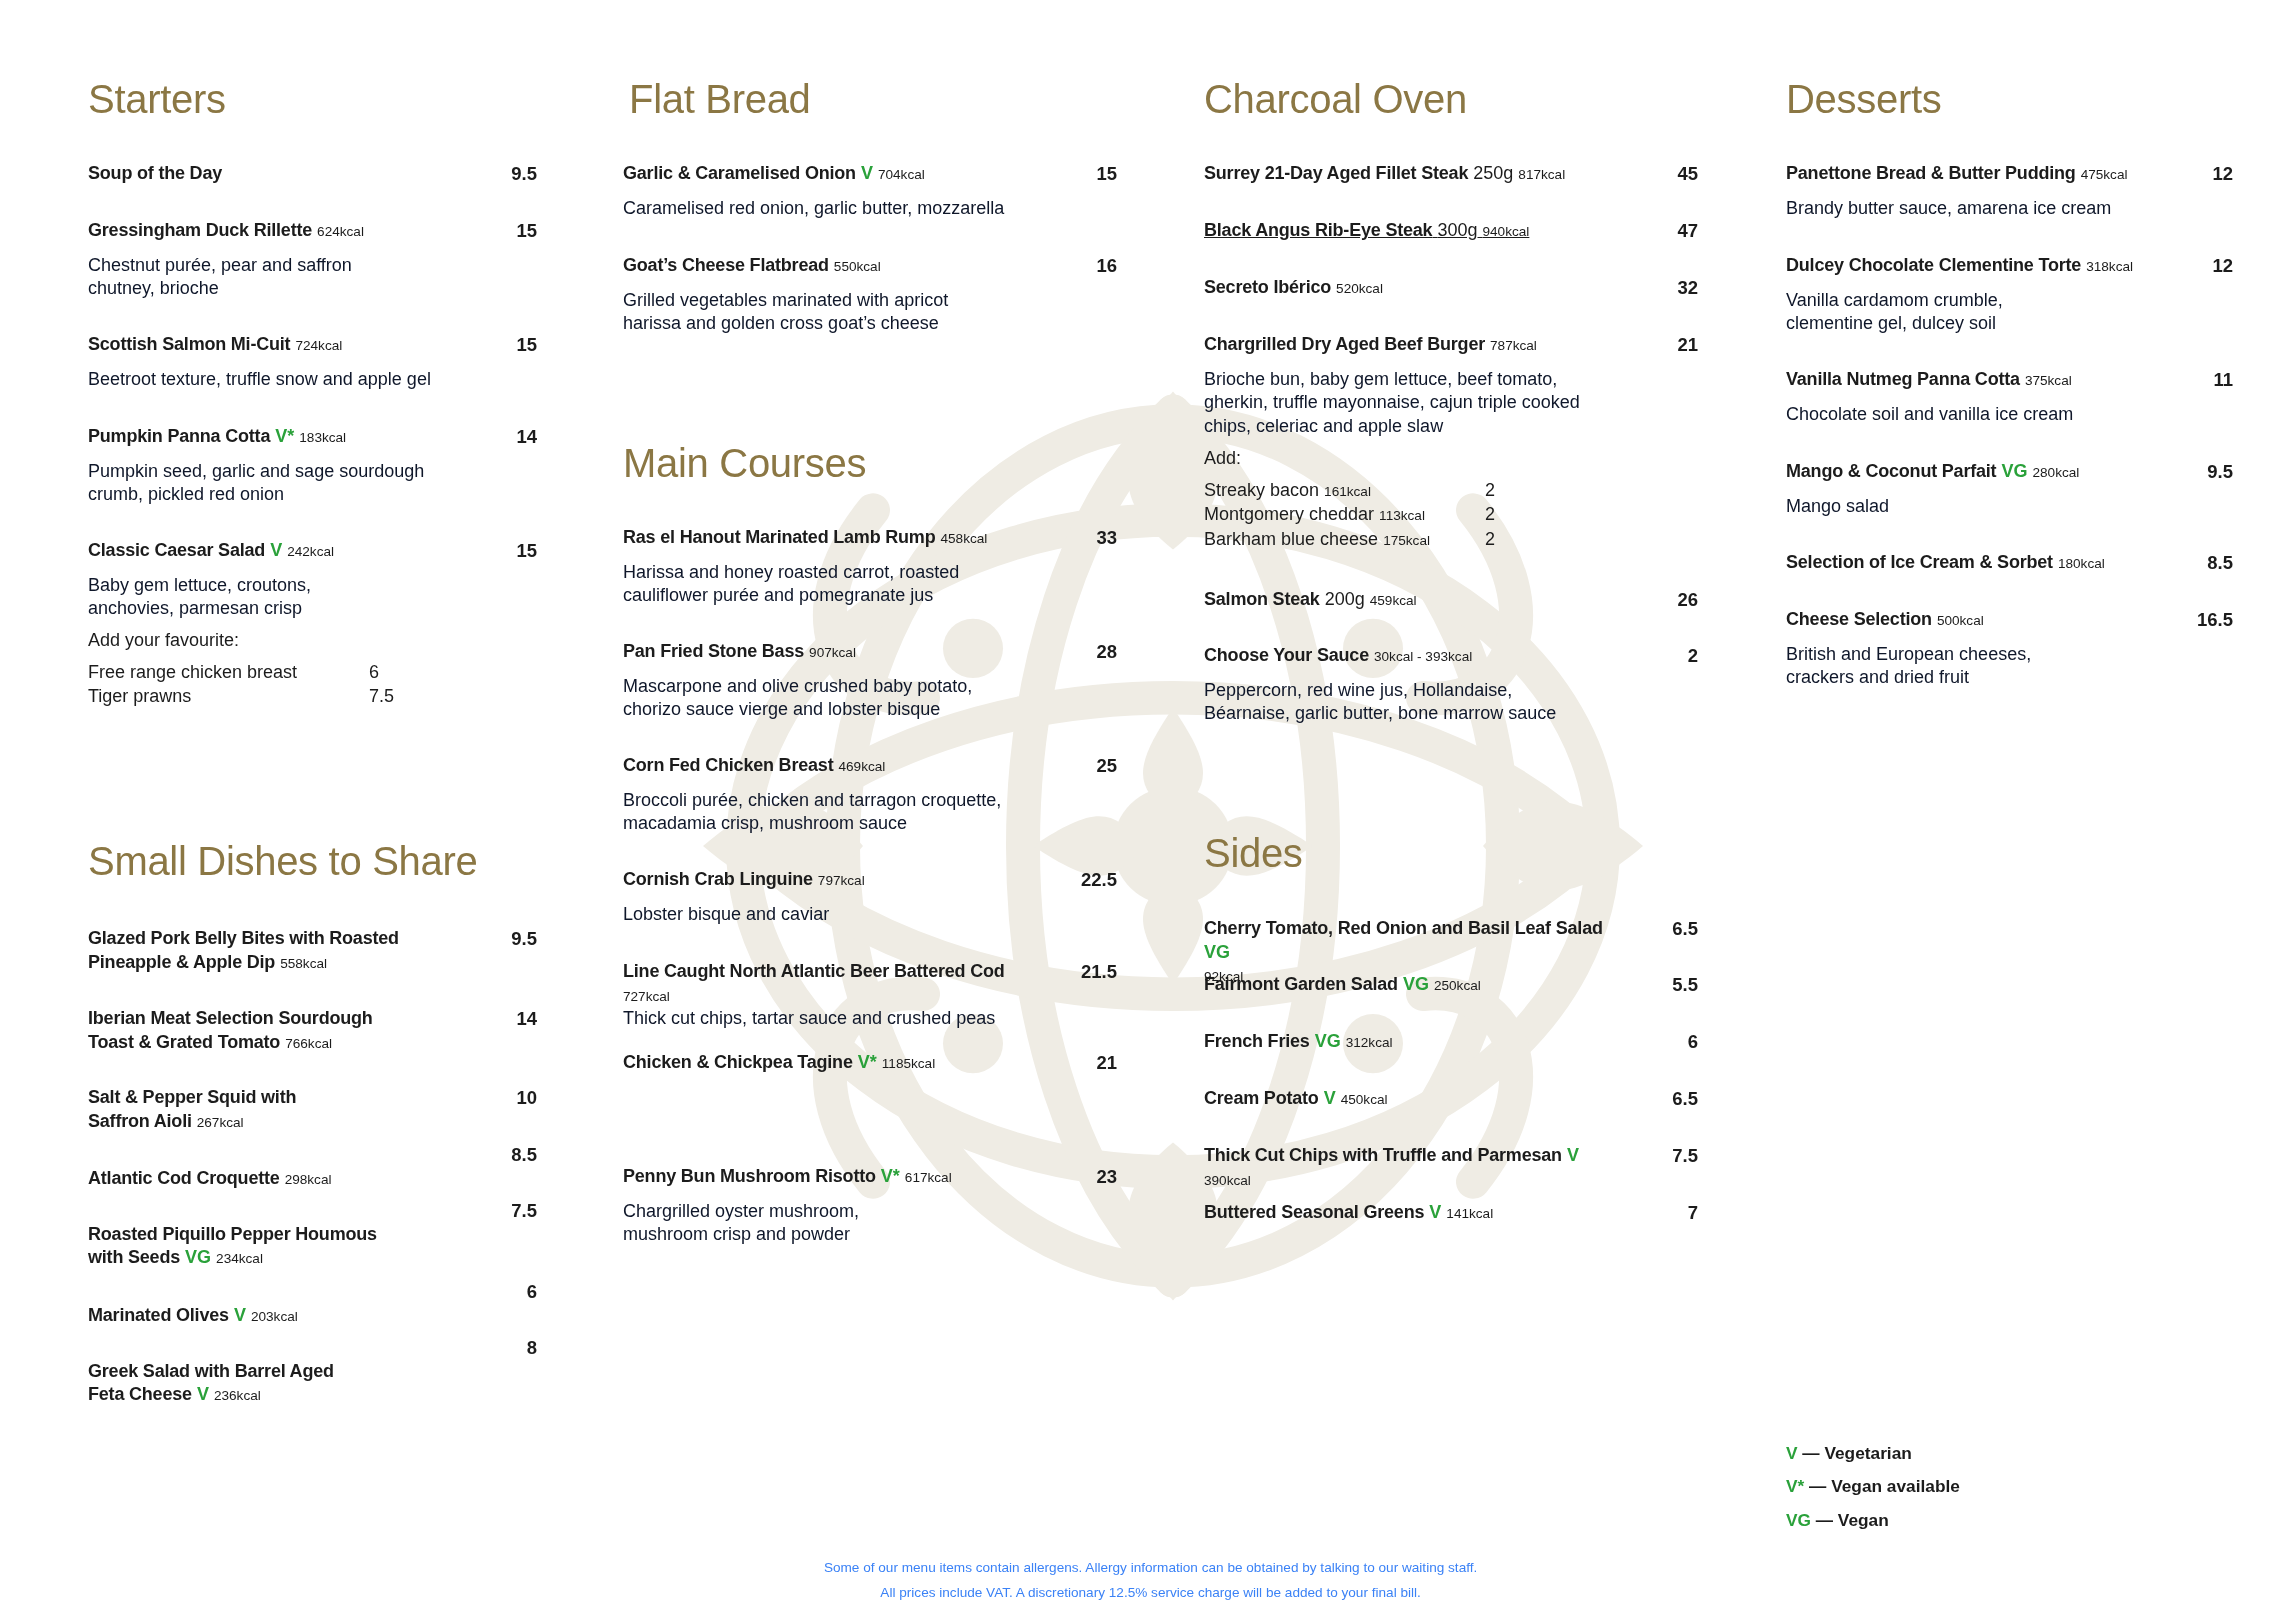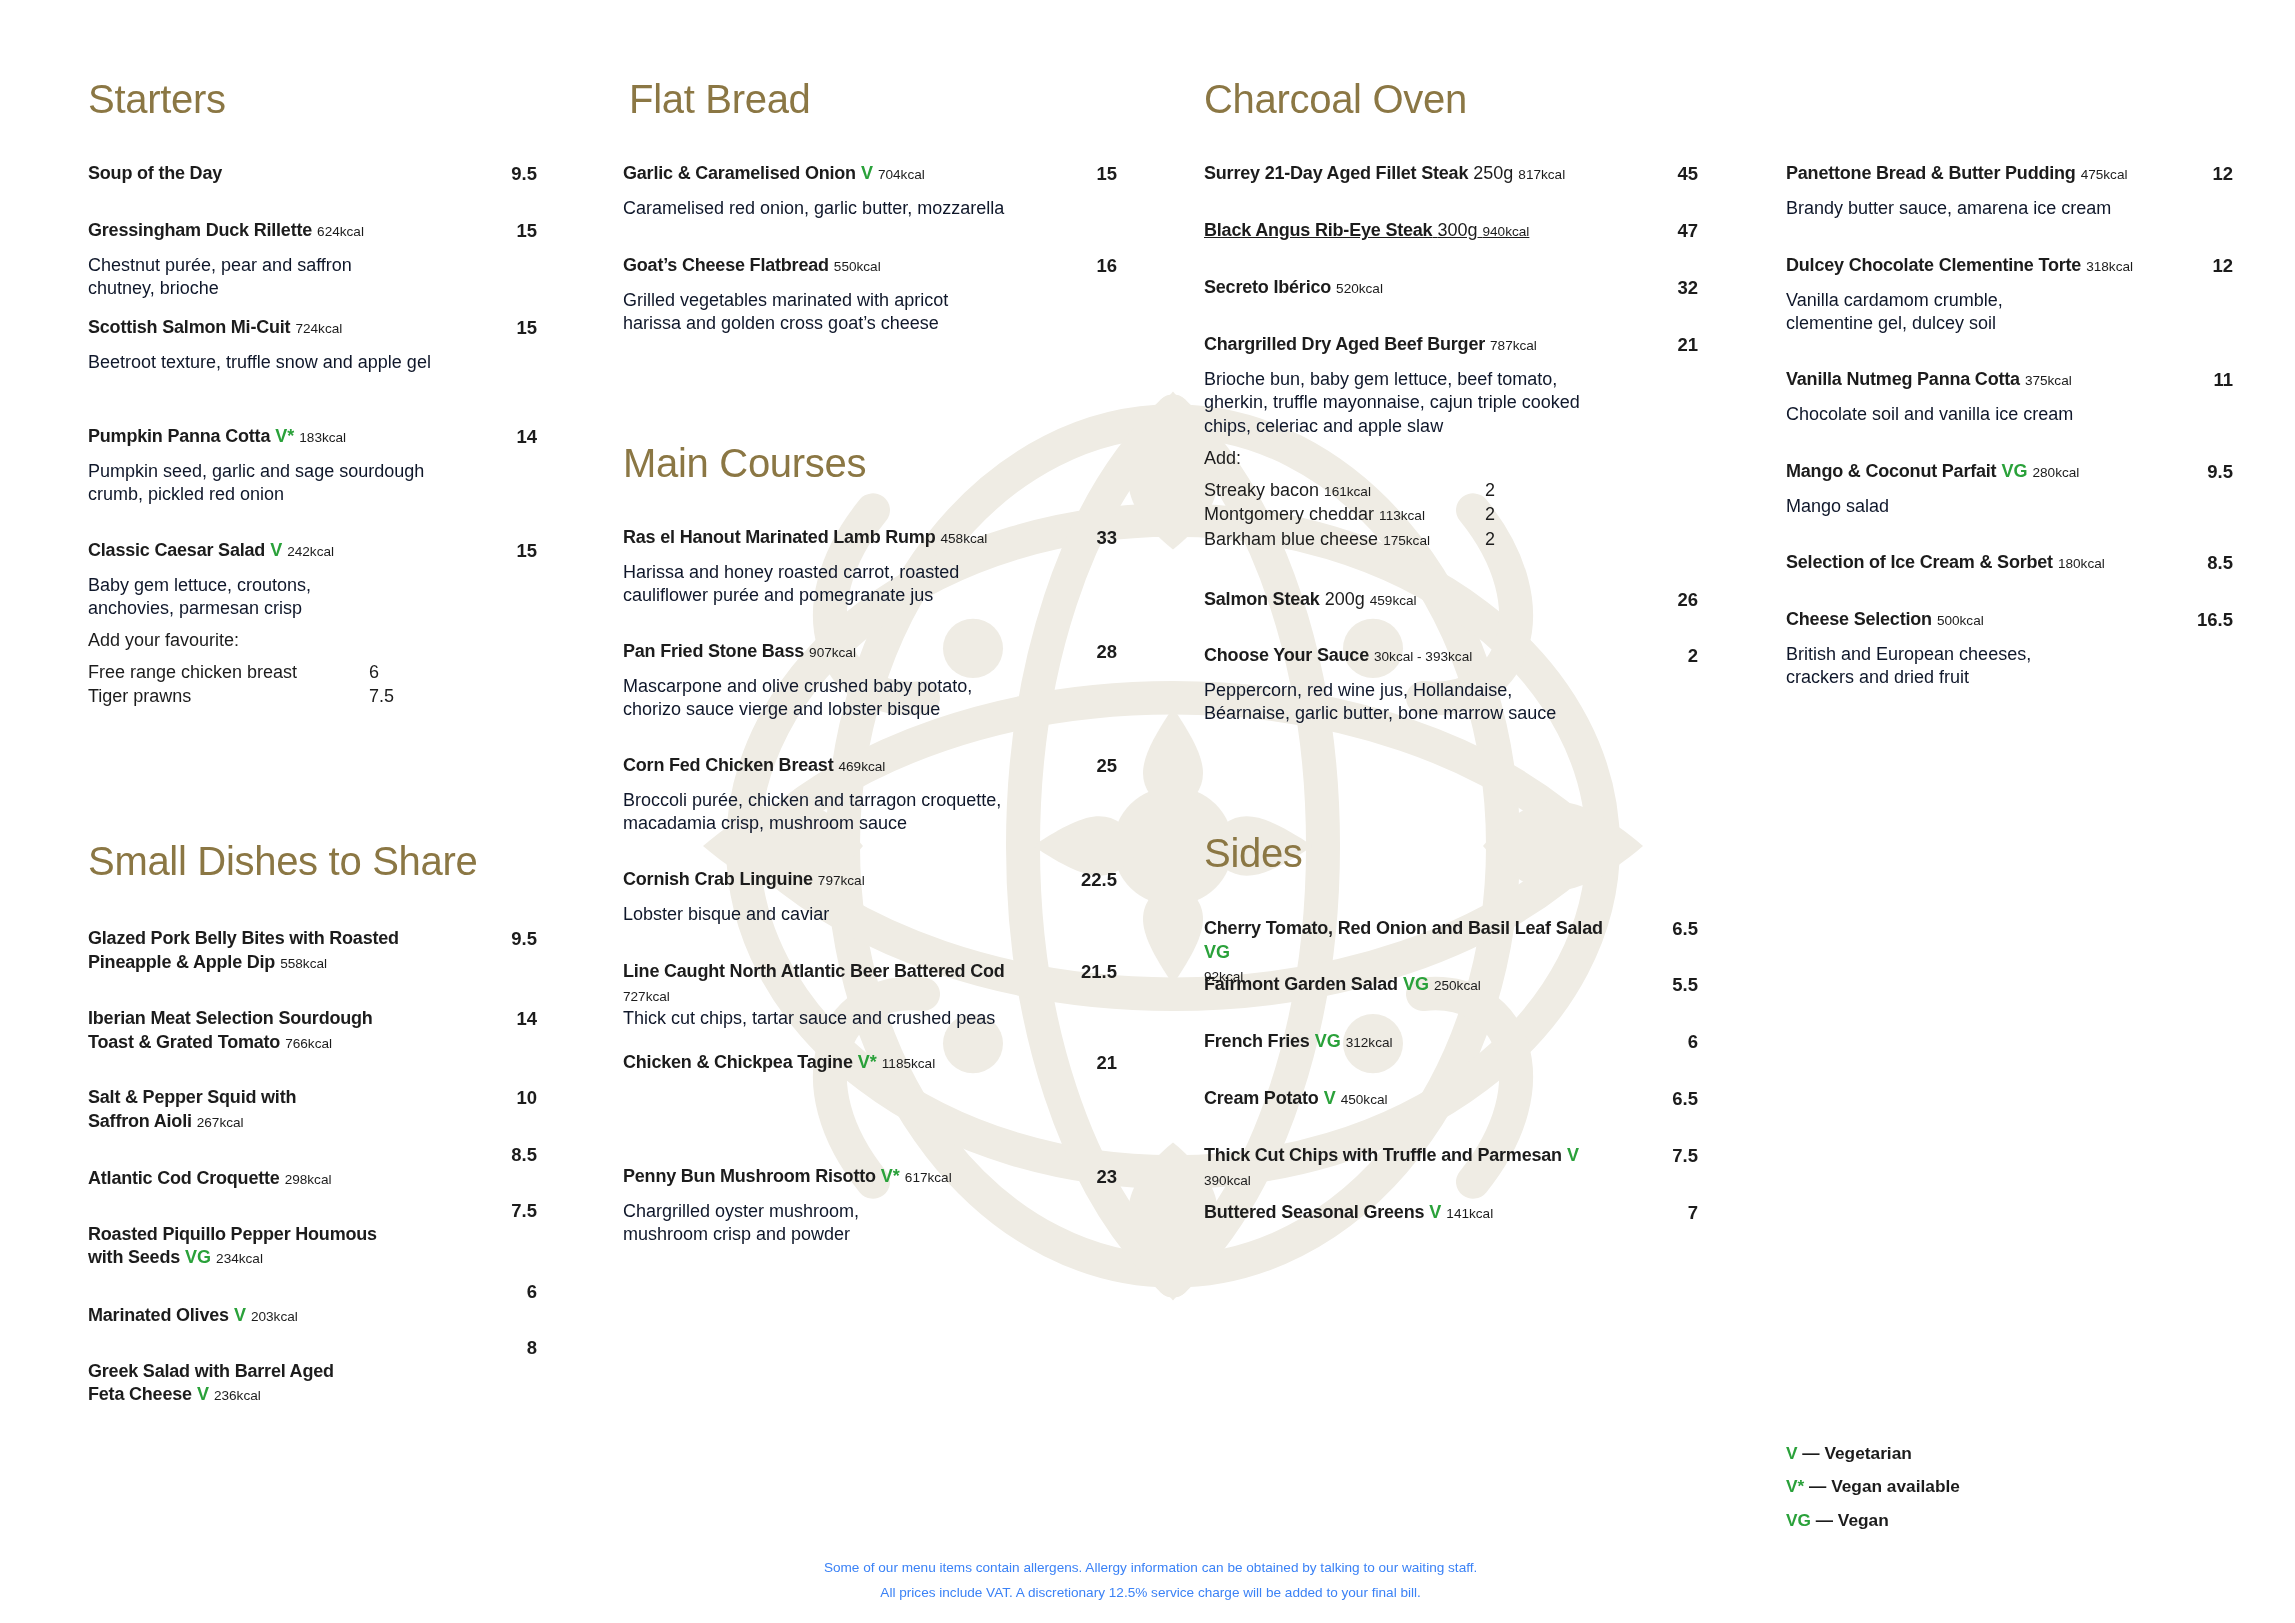--- a/index.html
+++ b/index.html
@@ -65,21 +65,21 @@
 
   <div class="item" style="top:162px;">
     <div class="name-row"><span class="name">Soup of the Day</span><span class="price">9.5</span></div>
   </div>
 
   <div class="item" style="top:219px;">
     <div class="name-row"><span class="name">Gressingham Duck Rillette</span> <span class="kcal">624kcal</span><span class="price">15</span></div>
     <div class="desc" style="width:290px;">Chestnut purée, pear and saffron chutney, brioche</div>
   </div>
 
-  <div class="item" style="top:316px;">
+  <div class="item" style="top:333px;">
     <div class="name-row"><span class="name">Scottish Salmon Mi-Cuit</span> <span class="kcal">724kcal</span><span class="price">15</span></div>
     <div class="desc">Beetroot texture, truffle snow and apple gel</div>
   </div>
 
   <div class="item" style="top:425px;">
     <div class="name-row"><span class="name">Pumpkin Panna Cotta</span> <span class="badge">V*</span> <span class="kcal">183kcal</span><span class="price">14</span></div>
     <div class="desc" style="width:346px;">Pumpkin seed, garlic and sage sourdough crumb, pickled red onion</div>
   </div>
 
   <div class="item" style="top:539px;">
@@ -212,20 +212,23 @@
   </div>
   <div class="item" style="top:1144px;">
     <div class="name-row"><span class="name">Thick Cut Chips with Truffle and Parmesan</span> <span class="badge">V</span> <span class="kcal">390kcal</span><span class="price">7.5</span></div>
   </div>
   <div class="item" style="top:1201px;">
     <div class="name-row"><span class="name">Buttered Seasonal Greens</span> <span class="badge">V</span> <span class="kcal">141kcal</span><span class="price">7</span></div>
   </div>
 </div>
 
 <div class="col" style="left:1786px; top:0; width:447px; height:1420px;">
+  <section class="section" style="left:0; right:0; top:79px;">
+    <h2 class="heading">Desserts</h2>
+  </section>
   <div class="item" style="top:162px;">
     <div class="name-row"><span class="name">Panettone Bread &amp; Butter Pudding</span> <span class="kcal">475kcal</span><span class="price">12</span></div>
     <div class="desc">Brandy butter sauce, amarena ice cream</div>
   </div>
   <div class="item" style="top:254px;">
     <div class="name-row"><span class="name">Dulcey Chocolate Clementine Torte</span> <span class="kcal">318kcal</span><span class="price">12</span></div>
     <div class="desc" style="width:247px;">Vanilla cardamom crumble, clementine gel, dulcey soil</div>
   </div>
   <div class="item" style="top:368px;">
     <div class="name-row"><span class="name">Vanilla Nutmeg Panna Cotta</span> <span class="kcal">375kcal</span><span class="price">11</span></div>

